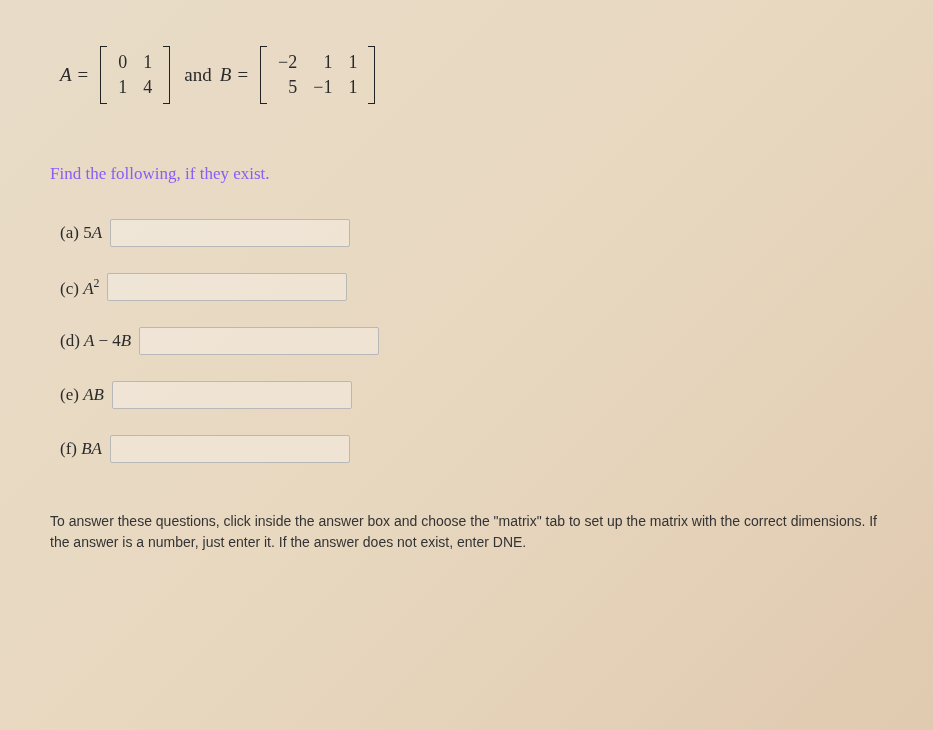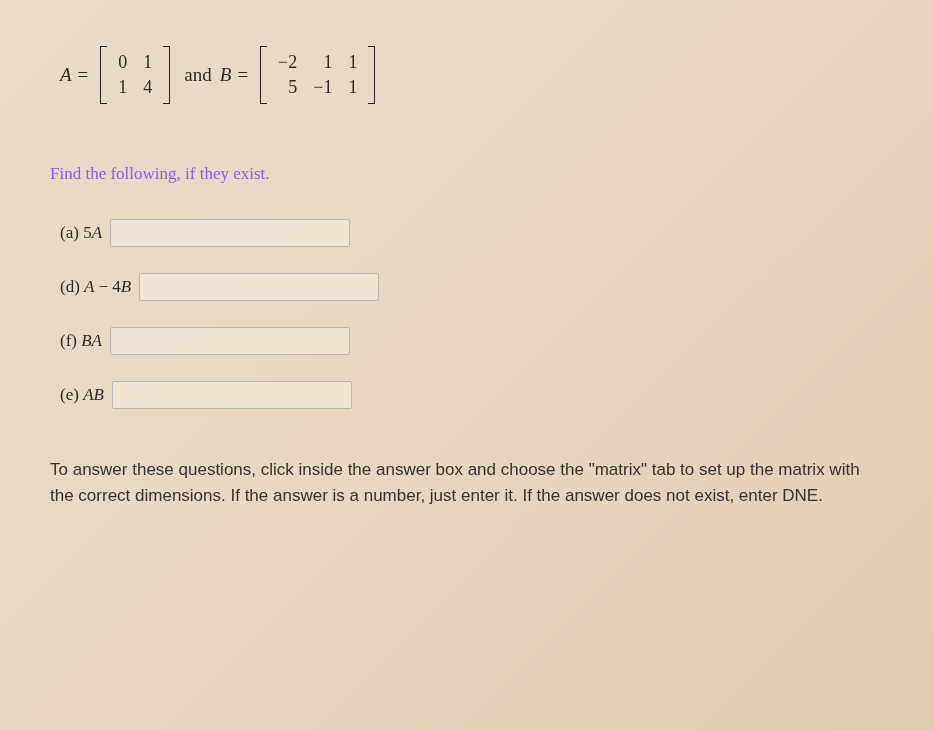--- a/index.html
+++ b/index.html
@@ -98,21 +98,21 @@
     background: rgba(255,255,255,0.3);
     height: 28px;
     width: 240px;
     font-size: 15px;
     padding: 2px 6px;
     box-sizing: border-box;
     border-radius: 2px;
   }
   .hint {
     font-family: Verdana, Arial, sans-serif;
-    font-size: 17px;
+    font-size: 14px;
     color: #333;
     margin-top: 48px;
     line-height: 1.5;
     max-width: 850px;
   }
 </style>
 </head>
 <body>
 
 <div class="page">
@@ -156,42 +156,49 @@
 
     <div class="part">
       <span class="part-label">
         <span class="pnum">(a)</span>
         <span class="expr"><span class="rm">5</span><i>A</i></span>
       </span>
       <input class="answer" type="text" style="">
     </div>
 
 
+    <div class="part">
+      <span class="part-label">
+        <span class="pnum">(c)</span>
+        <span class="expr"><i>A</i><sup>2</sup></span>
+      </span>
+      <input class="answer" type="text" style="">
+    </div>
 
     <div class="part">
       <span class="part-label">
         <span class="pnum">(d)</span>
         <span class="expr"><i>A</i> <span class="rm">− 4</span><i>B</i></span>
       </span>
       <input class="answer" type="text" style="">
     </div>
 
     <div class="part">
       <span class="part-label">
+        <span class="pnum">(e)</span>
+        <span class="expr"><i>AB</i></span>
+      </span>
+      <input class="answer" type="text" style="">
+    </div>
+
+    <div class="part">
+      <span class="part-label">
         <span class="pnum">(f)</span>
         <span class="expr"><i>BA</i></span>
       </span>
       <input class="answer" type="text" style="">
     </div>
 
-    <div class="part">
-      <span class="part-label">
-        <span class="pnum">(e)</span>
-        <span class="expr"><i>AB</i></span>
-      </span>
-      <input class="answer" type="text" style="">
-    </div>
-
   </div>
 
   <div class="hint">To answer these questions, click inside the answer box and choose the "matrix" tab to set up the matrix with the correct dimensions. If the answer is a number, just enter it. If the answer does not exist, enter DNE.</div>
 
 </div>
 
 </body></html>

